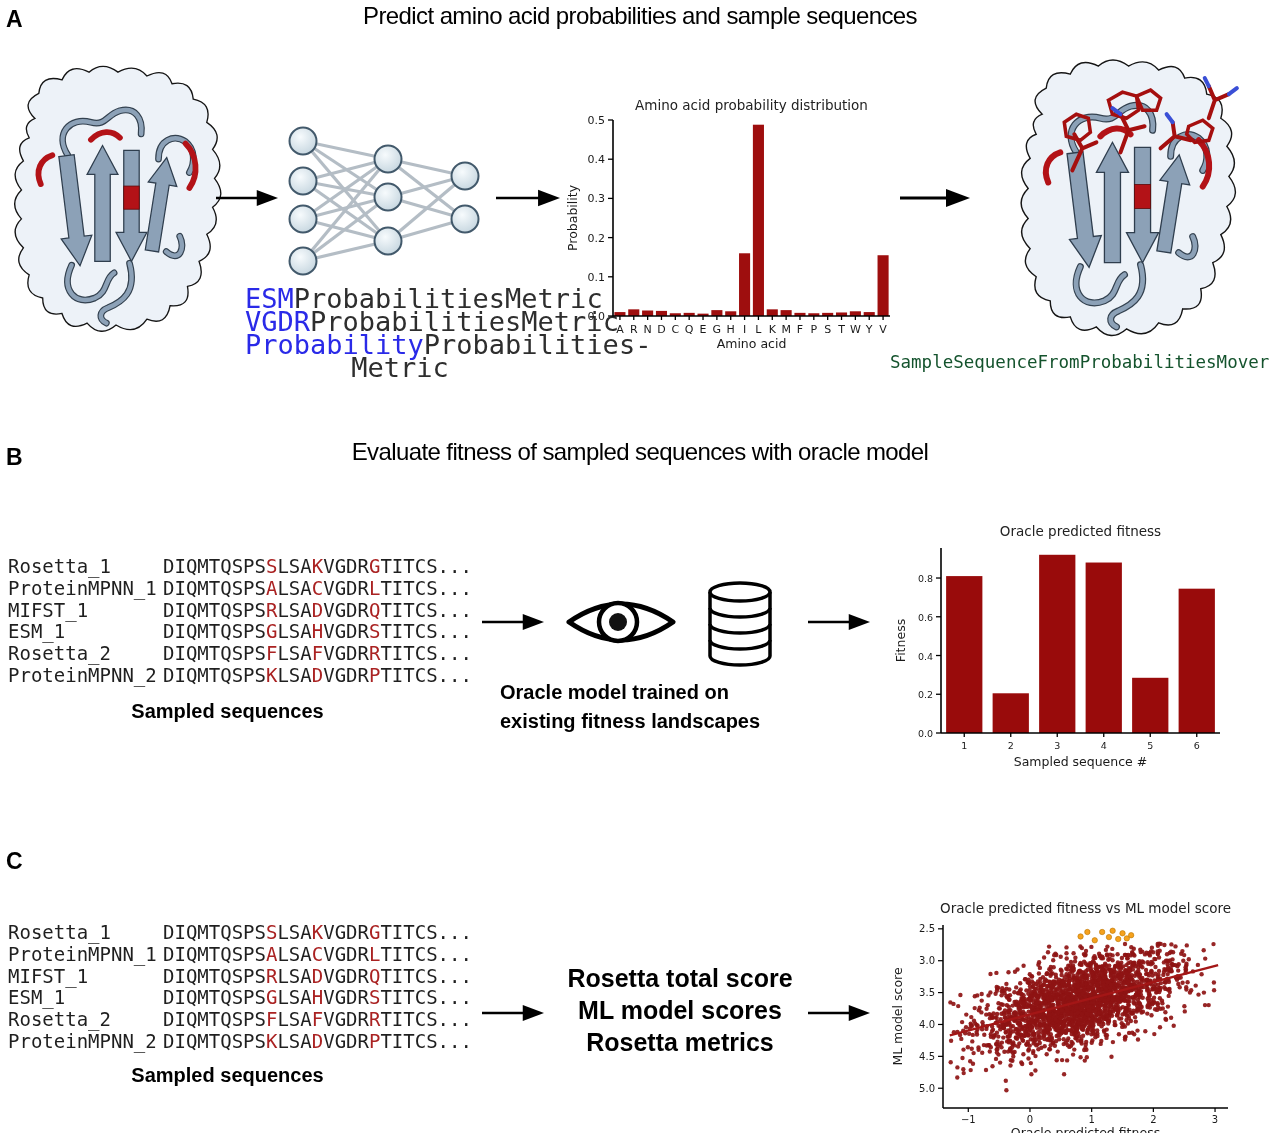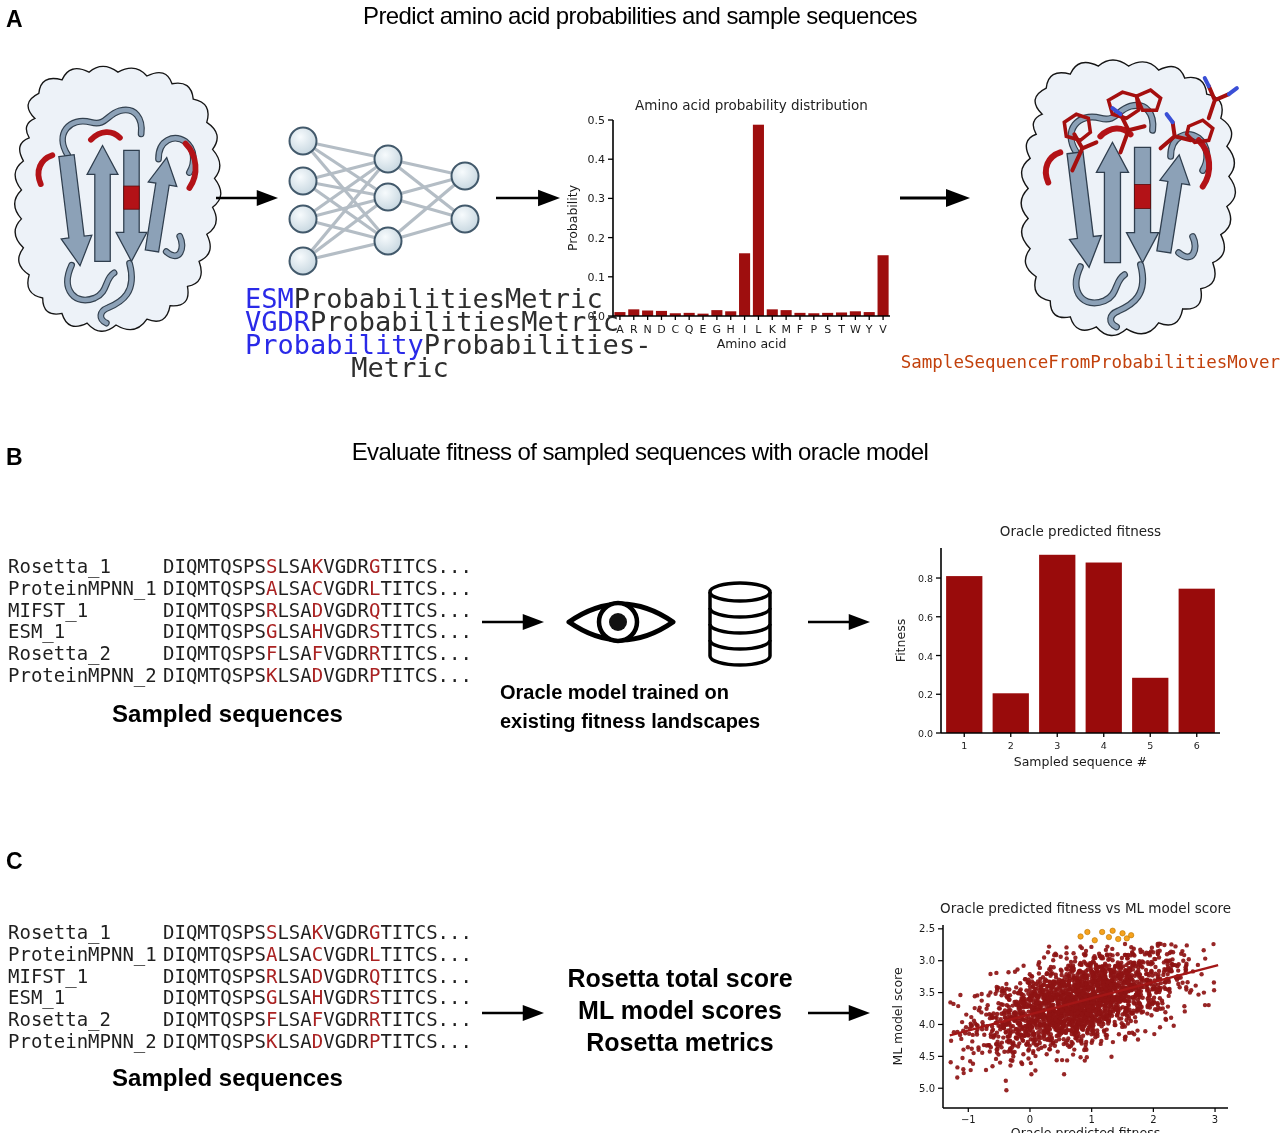--- a/index.html
+++ b/index.html
@@ -6,24 +6,24 @@
   .page{position:relative;width:1280px;height:1133px;background:#ffffff;
         font-family:"Liberation Sans",sans-serif;color:#000;overflow:hidden;}
   .abs{position:absolute;}
   .panel-label{font-weight:bold;font-size:23px;}
   .panel-title{font-weight:normal;font-size:24px;letter-spacing:-0.6px;text-align:center;margin:0;width:1280px;}
   .metrics{font-family:"DejaVu Sans Mono",monospace;font-size:27px;line-height:23px;text-align:center;color:#2e2e2e;white-space:pre;}
   .kw{color:var(--kw,#2a2ae8);}
   .seq-table{font-family:"DejaVu Sans Mono",monospace;font-size:19px;line-height:21.8px;color:#1f1f1f;white-space:pre;}
   .seq-name{display:inline-block;width:155px;}
   .mut{color:var(--mut,#aa2222);}
-  .seq-caption{font-weight:bold;font-size:24px;text-align:center;}
+  .seq-caption{font-weight:bold;font-size:20px;text-align:center;}
   .big-label{font-weight:bold;font-size:20px;text-align:left;line-height:29px;}
   .score-label{font-weight:bold;font-size:25px;text-align:center;line-height:32px;}
-  .mover{font-family:"DejaVu Sans Mono",monospace;font-size:17.5px;text-align:right;color:#c2410c;}
+  .mover{font-family:"DejaVu Sans Mono",monospace;font-size:17.5px;text-align:left;color:#14532d;}
   svg.chart{font-family:"DejaVu Sans",sans-serif;}
 </style>
 </head>
 <body>
 
 <svg width="0" height="0" style="position:absolute" aria-hidden="true">
   <defs>
     <radialGradient id="nodeGrad" cx="40%" cy="35%" r="75%">
       <stop offset="0%" stop-color="#f7fbfd"></stop>
       <stop offset="100%" stop-color="#c2d3dd"></stop>

